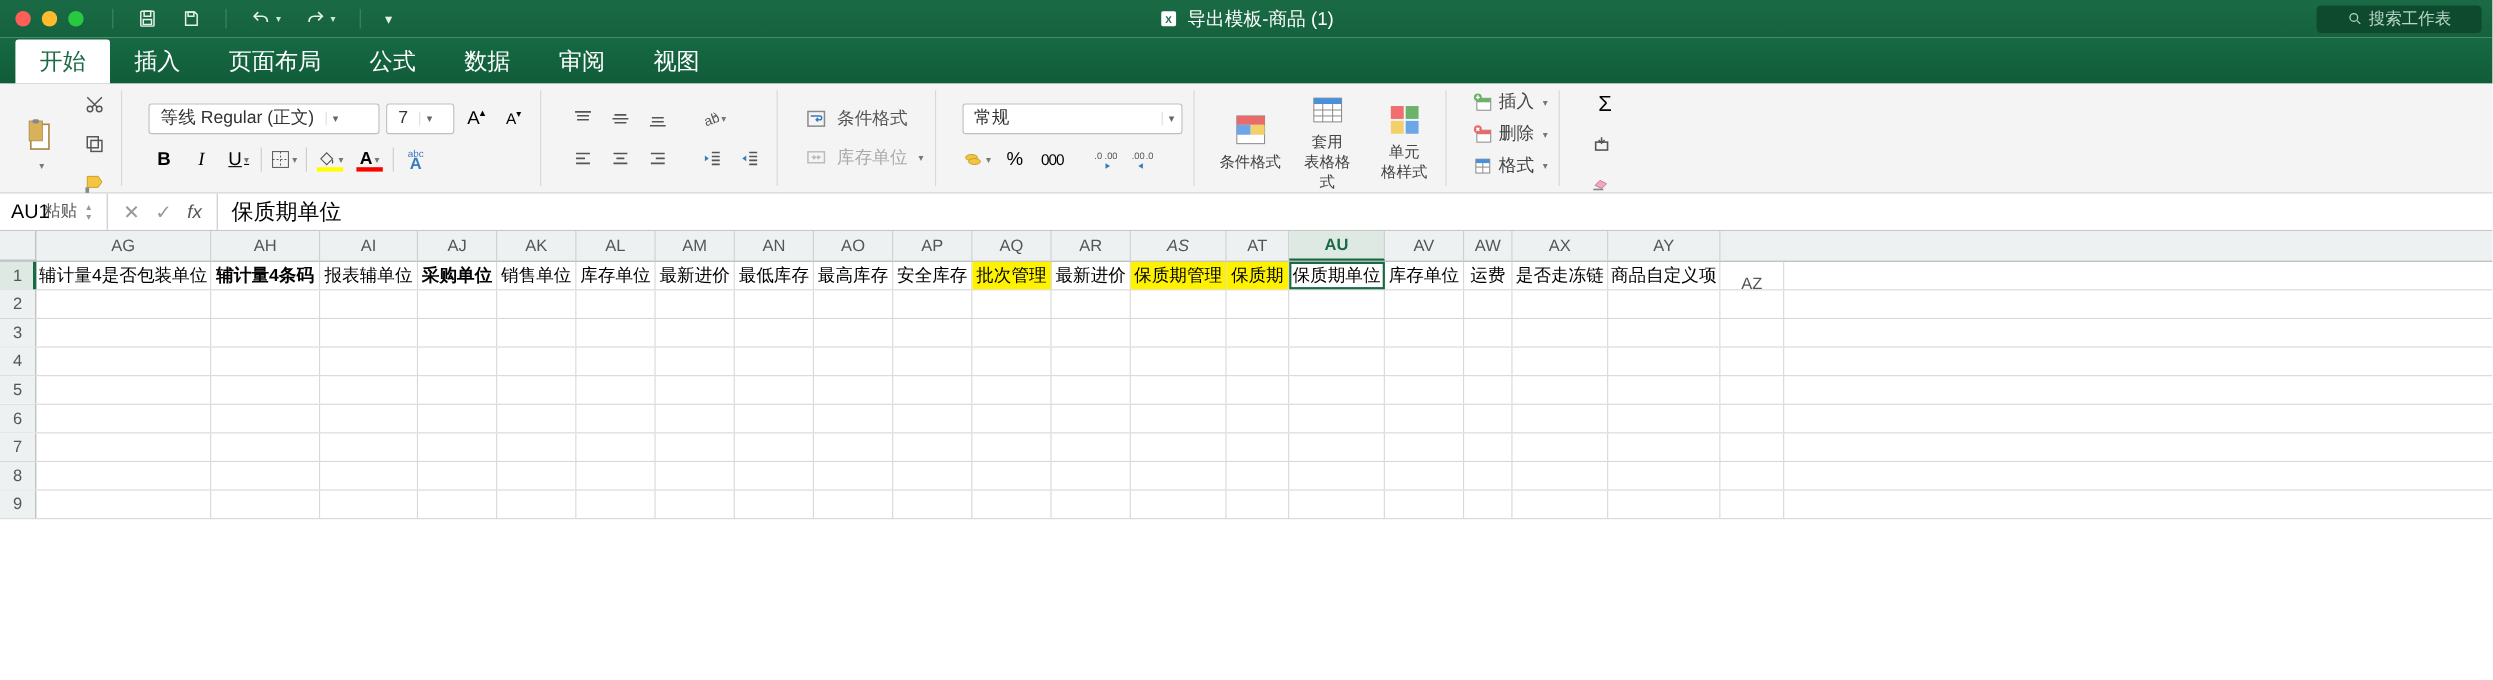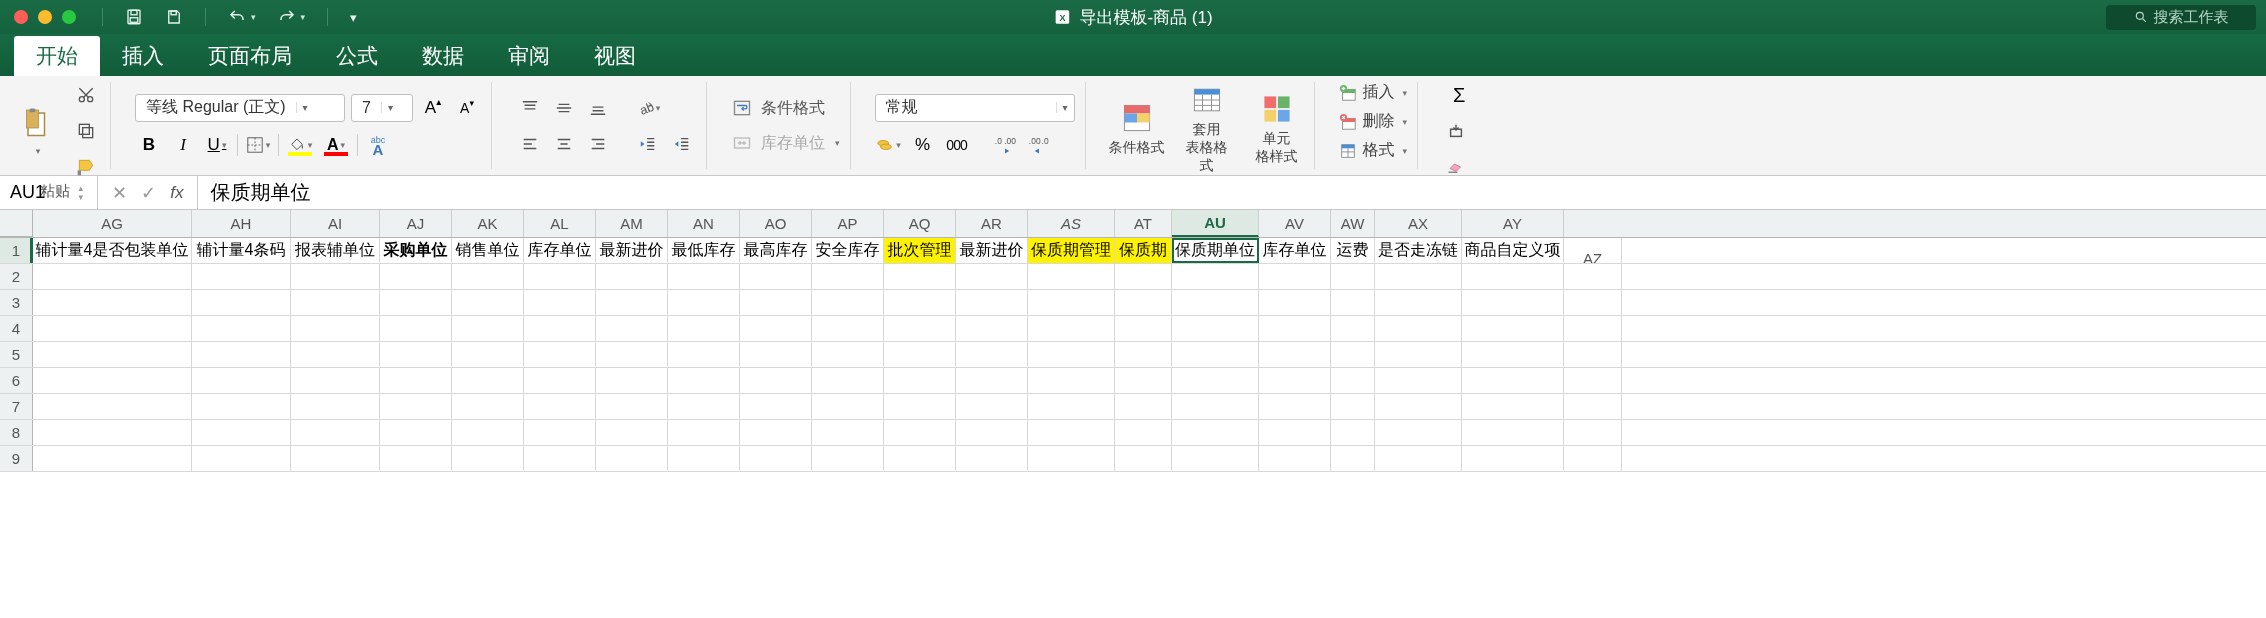--- a/index.html
+++ b/index.html
@@ -475,21 +475,21 @@
         <div class="colhead" style="width: 87px;">AX</div>
         <div class="colhead" style="width: 102px;">AY</div>
         <div class="colhead" style="width: 58px; margin-top: 48px;">AZ</div>
       </div>
   </div>
   <div class="rows" id="rows-container">
       <div class="gridrow">
         <div class="rowhead active">1</div>
         <div class="row1-marker"></div>
         <div class="cell" style="width: 159px;">辅计量4是否包装单位</div>
-        <div class="cell" style="width: 99px;">辅计量4条码</div>
+        <div class="cell" style="width: 99px; font-weight: bold;">辅计量4条码</div>
         <div class="cell" style="width: 89px;">报表辅单位</div>
         <div class="cell" style="width: 72px; font-weight: bold;">采购单位</div>
         <div class="cell" style="width: 72px;">销售单位</div>
         <div class="cell" style="width: 72px;">库存单位</div>
         <div class="cell" style="width: 72px;">最新进价</div>
         <div class="cell" style="width: 72px;">最低库存</div>
         <div class="cell" style="width: 72px;">最高库存</div>
         <div class="cell" style="width: 72px;">安全库存</div>
         <div class="cell hl" style="width: 72px;">批次管理</div>
         <div class="cell" style="width: 72px;">最新进价</div>

